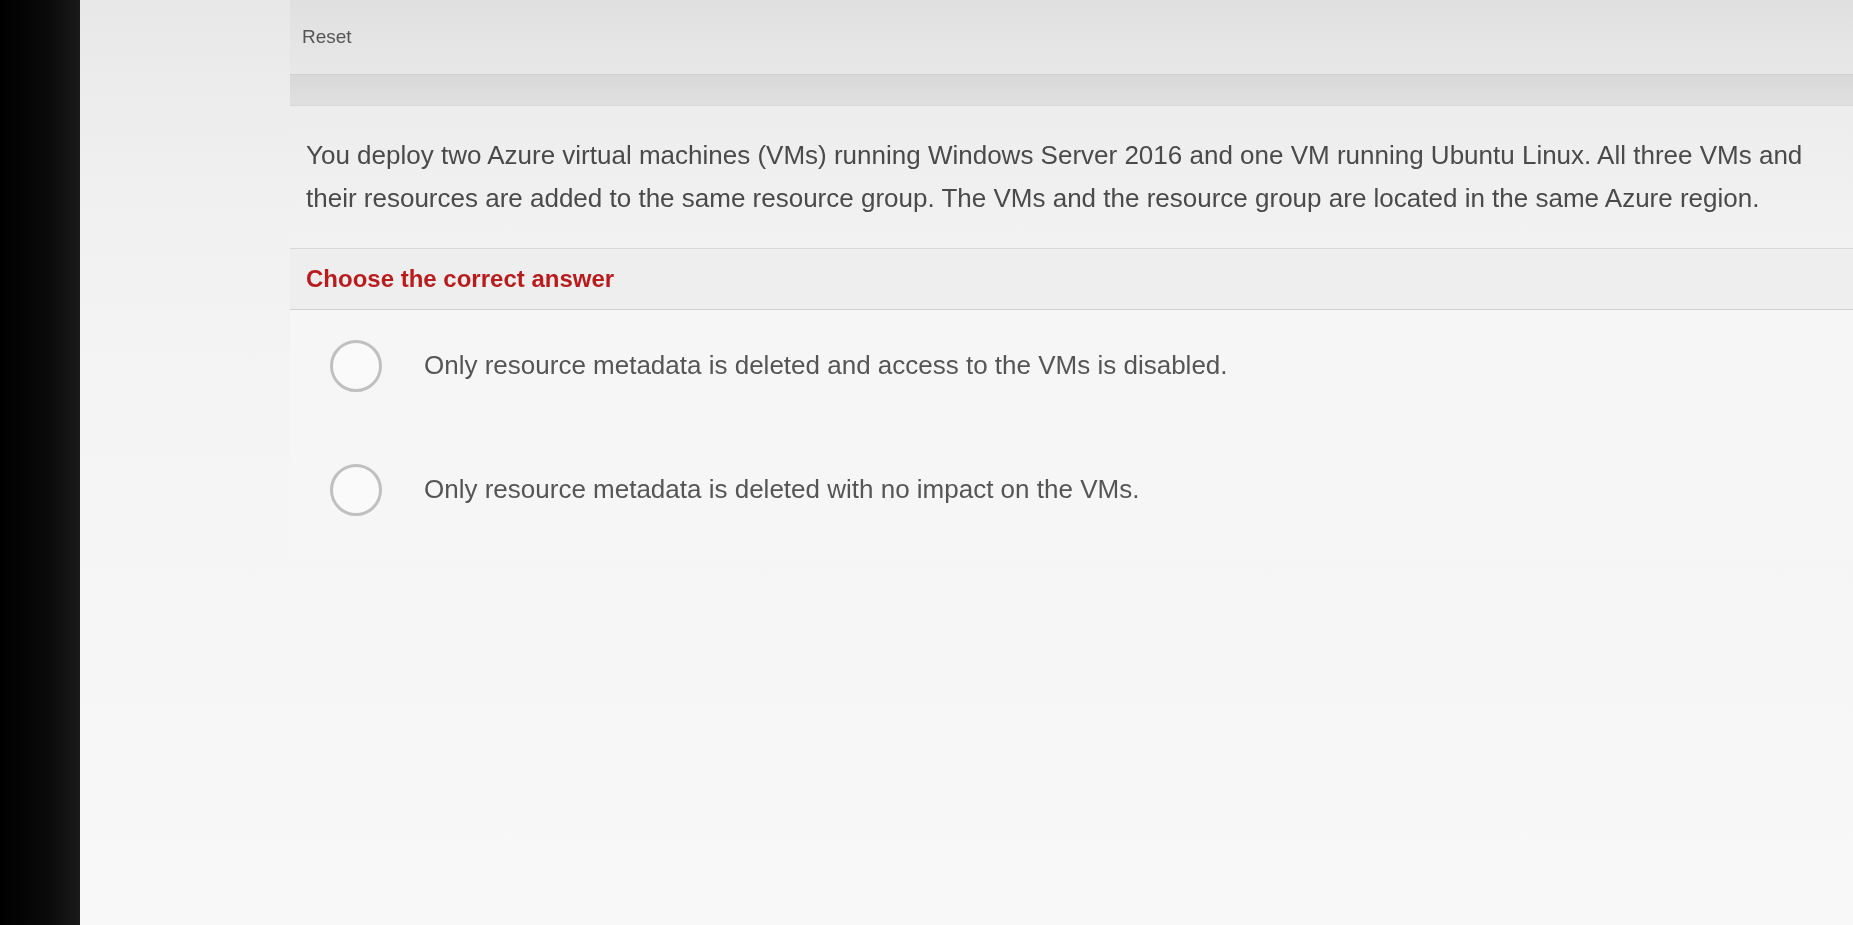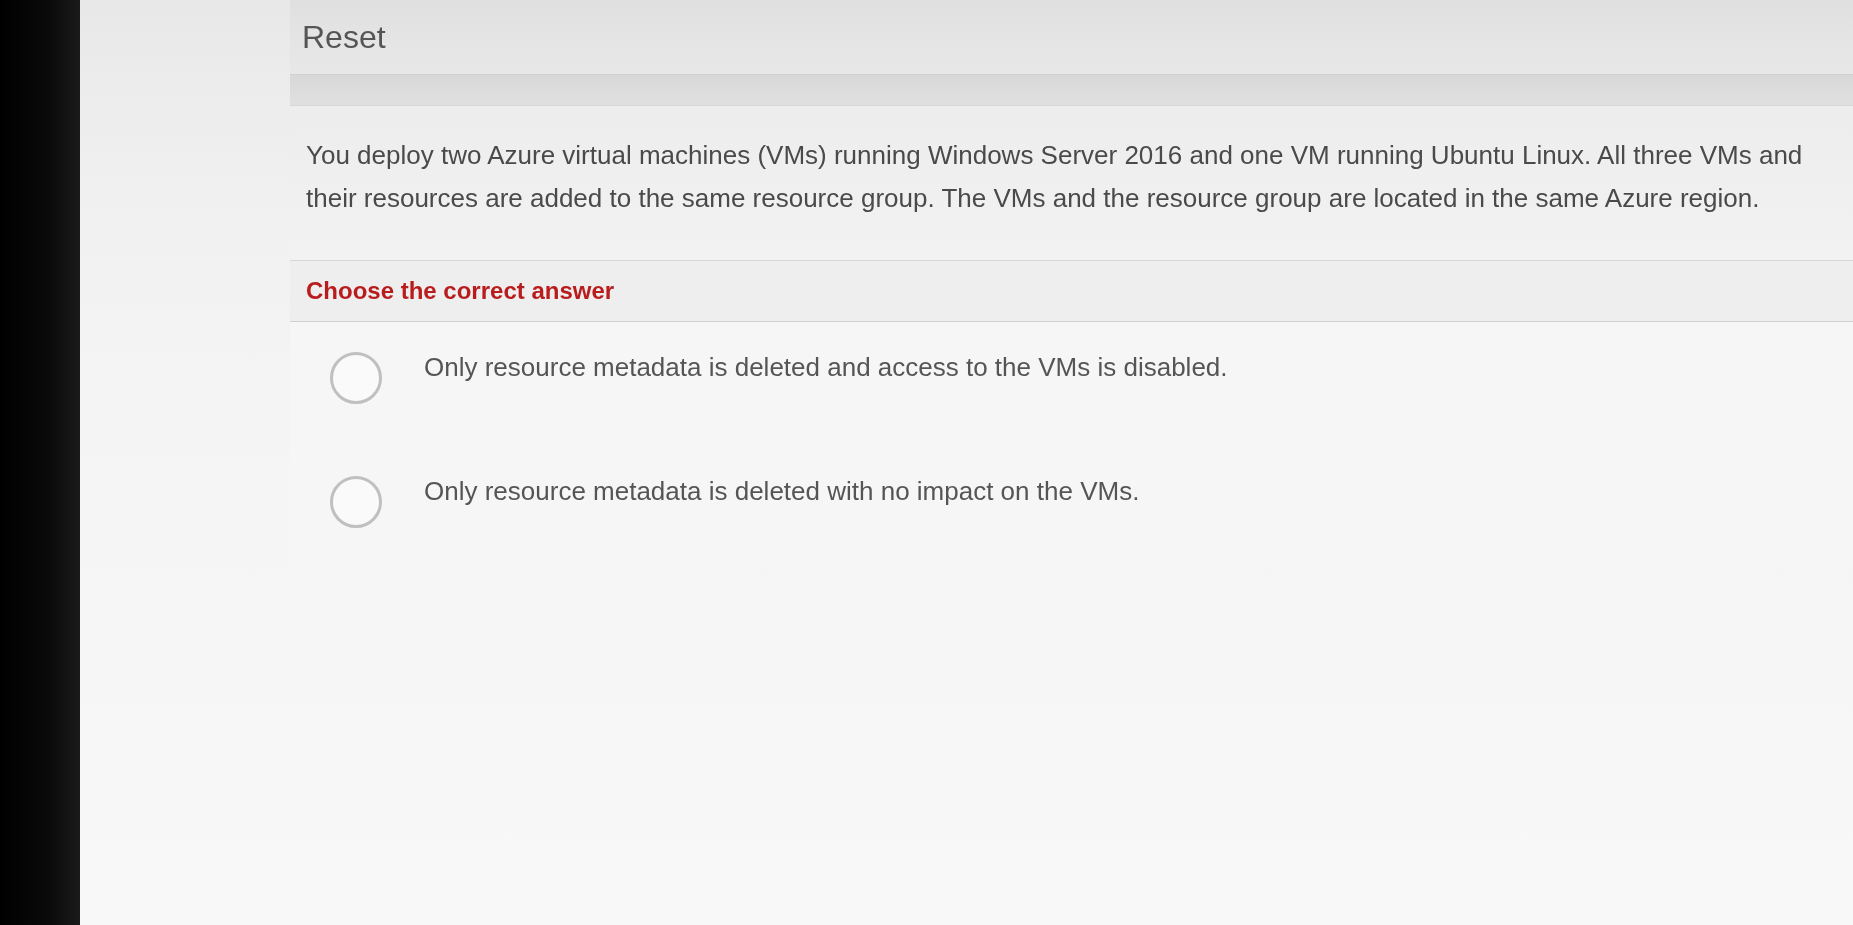--- a/index.html
+++ b/index.html
@@ -40,30 +40,30 @@
     }
     .reset-bar {
       height: 75px;
       display: flex;
       align-items: center;
       padding-left: 12px;
       border-bottom: 1px solid #d0d0d0;
       background: linear-gradient(to bottom, #e0e0e0, #e8e8e8);
     }
     .reset-bar span {
-      font-size: 32px;
+      font-size: 19px;
       color: #555;
       font-weight: 400;
     }
     .gap {
       height: 30px;
       background: linear-gradient(to bottom, #d8d8d8, #e0e0e0);
     }
     .question-block {
-      padding: 28px 14px 40px 16px;
+      padding: 28px 14px 28px 16px;
       border-top: 1px solid #d8d8d8;
       border-bottom: 1px solid #d8d8d8;
       background: linear-gradient(to bottom, #ededed, #f2f2f2);
     }
     .question-block p {
       font-size: 26px;
       color: #4a4a4a;
       line-height: 1.65;
       font-weight: 400;
       margin-bottom: 24px;
@@ -80,20 +80,21 @@
       font-size: 24px;
       color: #b91c1c;
       font-weight: 600;
     }
     .options-block {
       padding: 30px 16px 10px 40px;
       background: #f6f6f6;
     }
     .option-row {
       display: flex;
+      align-items: center;
       margin-bottom: 72px;
       cursor: pointer;
     }
     .option-row:last-child {
       margin-bottom: 30px;
     }
     .radio-circle {
       width: 52px;
       height: 52px;
       border: 3px solid #c0c0c0;

